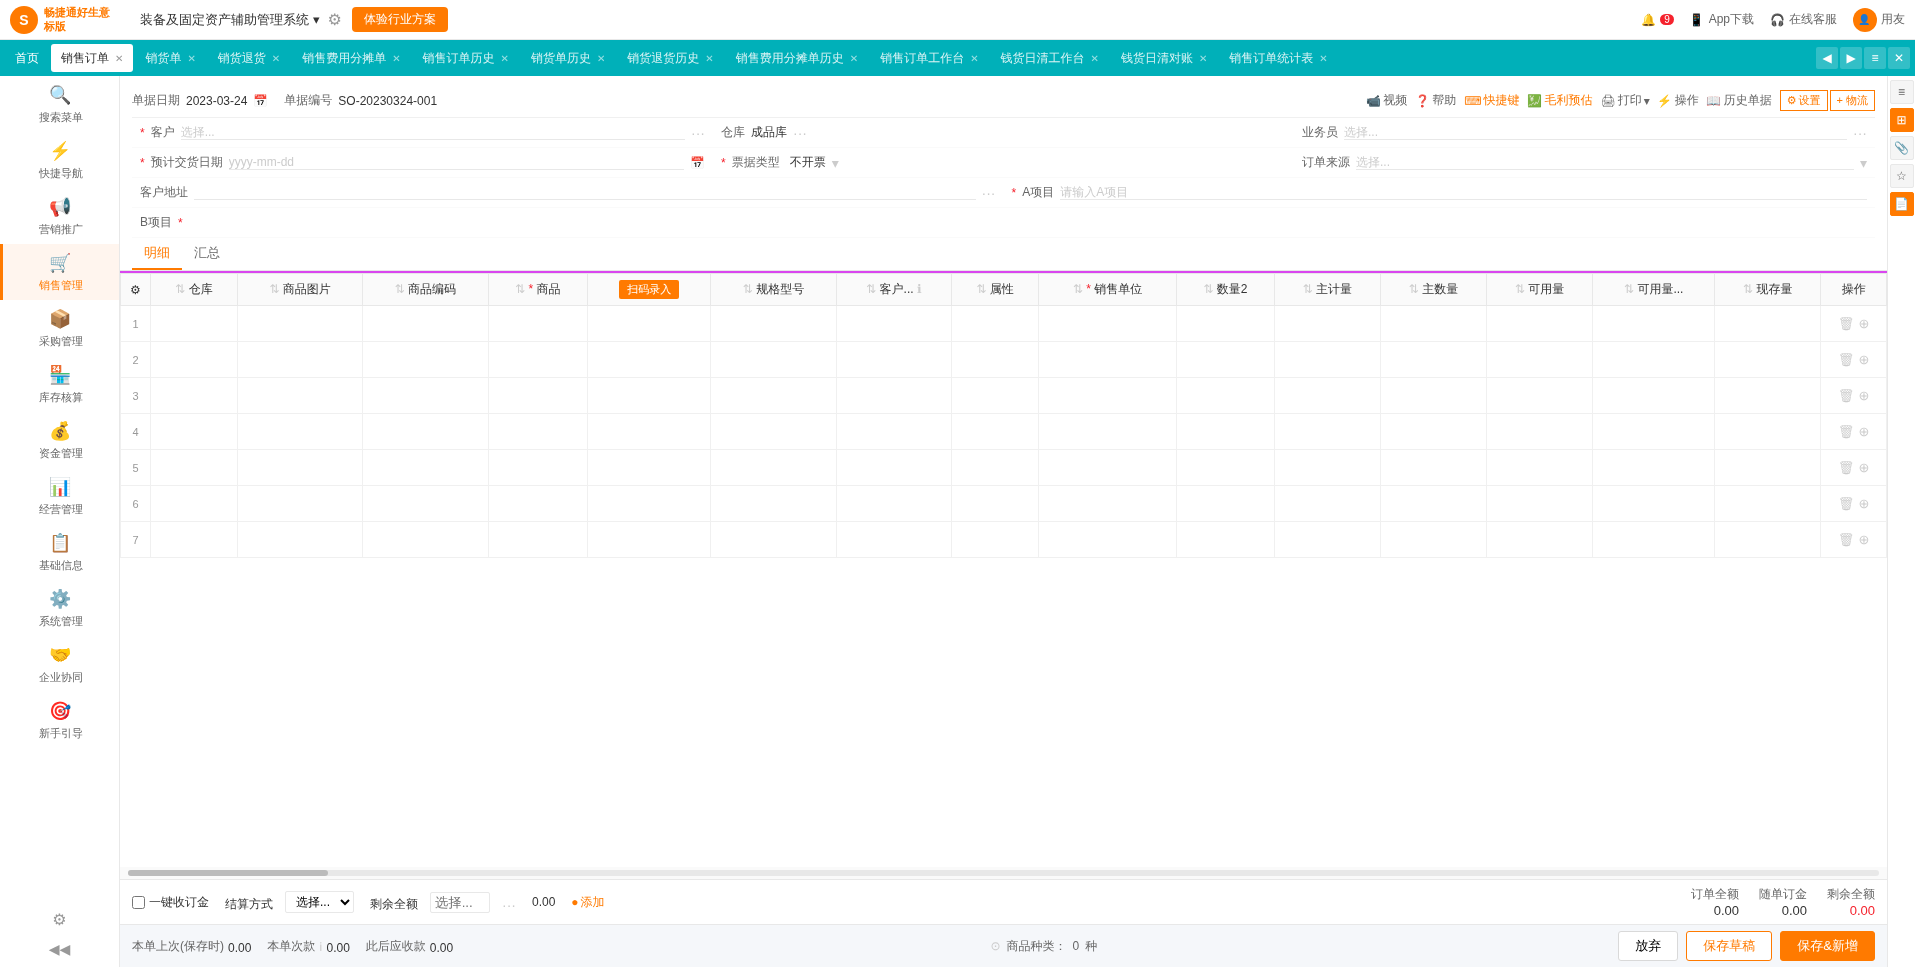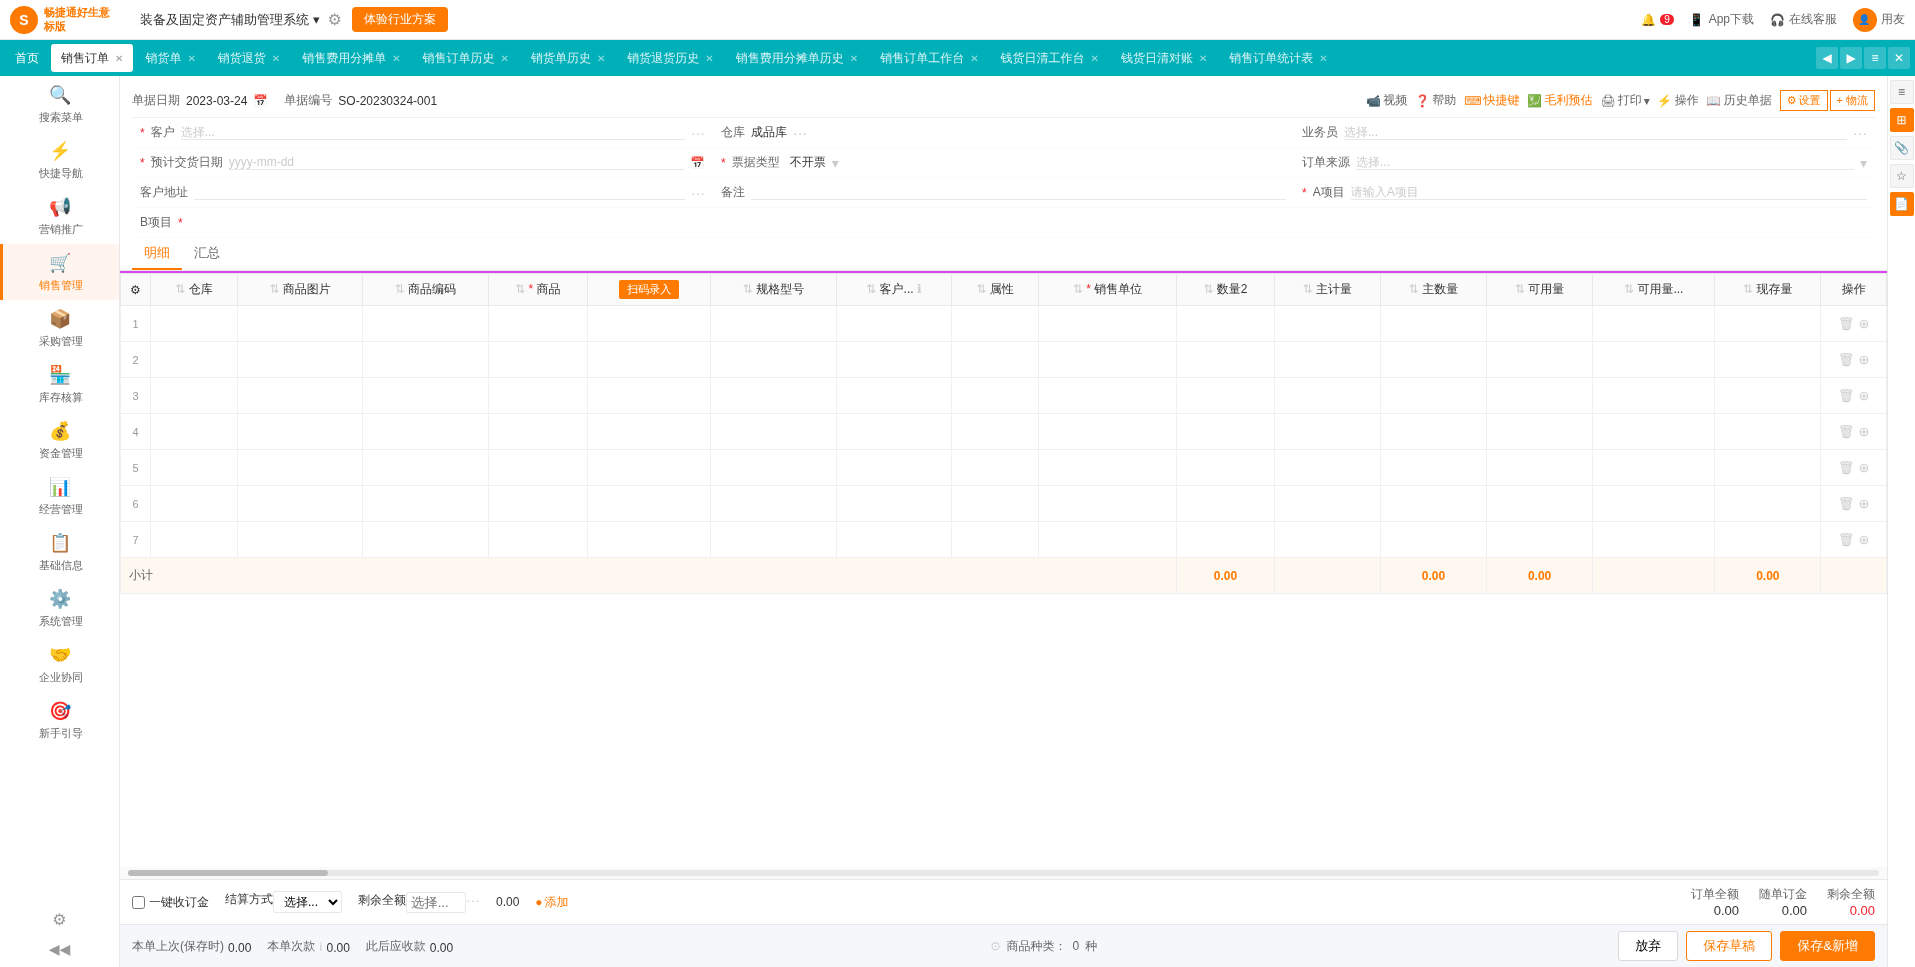--- a/index.html
+++ b/index.html
@@ -85,21 +85,21 @@
     .op-icon { color: #ccc; cursor: pointer; font-size: 13px; }
 
     
     .scroll-bar-row { height: 12px; background: #fafafa; display: flex; align-items: center; padding: 0 8px; }
     .scrollbar-track { flex: 1; height: 6px; background: #e8e8e8; border-radius: 3px; position: relative; }
     .scrollbar-thumb { width: 200px; height: 6px; background: #bbb; border-radius: 3px; position: absolute; left: 0; }
 
     
     .bottom-area { background: #fff; border-top: 1px solid #e8e8e8; padding: 6px 12px; display: flex; align-items: center; gap: 16px; }
     .checkbox-label { display: flex; align-items: center; gap: 4px; cursor: pointer; }
-    .payment-field { display: flex; align-items: flex-start; gap: 0; }
+    .payment-field { display: flex; align-items: flex-end; gap: 12px; }
     .payment-input { width: 60px; border: 1px solid #e8e8e8; border-radius: 2px; padding: 2px 4px; }
     .add-btn { color: #ff7a00; cursor: pointer; display: flex; align-items: center; gap: 2px; }
     .amount-val { color: #333; }
 
     
     .order-summary { margin-left: auto; display: flex; gap: 20px; font-size: 12px; }
     .summary-item { display: flex; flex-direction: column; align-items: flex-end; }
     .summary-label { color: #666; }
     .summary-value { color: #333; font-size: 13px; font-weight: 500; }
     .summary-value.red { color: #f5222d; }
@@ -378,24 +378,20 @@
         </div>
       </div>
 
       <div class="form-row">
         <div class="form-cell" style="flex:2;">
           <span class="field-label">客户地址</span>
           <input class="form-input" type="text" style="">
           <span class="dots-btn">···</span>
         </div>
         <div class="form-cell" style="flex:2;">
-          <span class="field-label">备注</span>
-          <input class="form-input" type="text" style="">
-        </div>
-        <div class="form-cell" style="flex:2;">
           <span style="color:#f5222d;">*</span>
           <span class="field-label">A项目</span>
           <input class="form-input" type="text" placeholder="请输入A项目" style="">
         </div>
       </div>
 
       <div class="form-row">
         <div class="form-cell" style="flex:2;">
           <span class="field-label">B项目</span>
           <span style="color:#f5222d;">*</span>
@@ -642,30 +638,20 @@
               <td></td>
             <td></td>
               <td></td>
               <td></td>
             <td>
               <div class="op-icons">
                 <span class="op-icon">🗑</span>
                 <span class="op-icon">⊕</span>
               </div>
             </td>
-          </tr>
-          <tr class="subtotal-row">
-            <td colspan="10" class="label">小计</td>
-            <td style="color:#ff7a00;font-weight:bold;">0.00</td>
-            <td></td>
-            <td style="color:#ff7a00;font-weight:bold;">0.00</td>
-            <td style="color:#ff7a00;font-weight:bold;">0.00</td>
-            <td></td>
-            <td style="color:#ff7a00;font-weight:bold;">0.00</td>
-            <td></td>
           </tr>
         </tbody>
       </table>
     </div>
 
     <div class="scroll-bar-row">
       <div class="scrollbar-track">
         <div class="scrollbar-thumb"></div>
       </div>
     </div>

